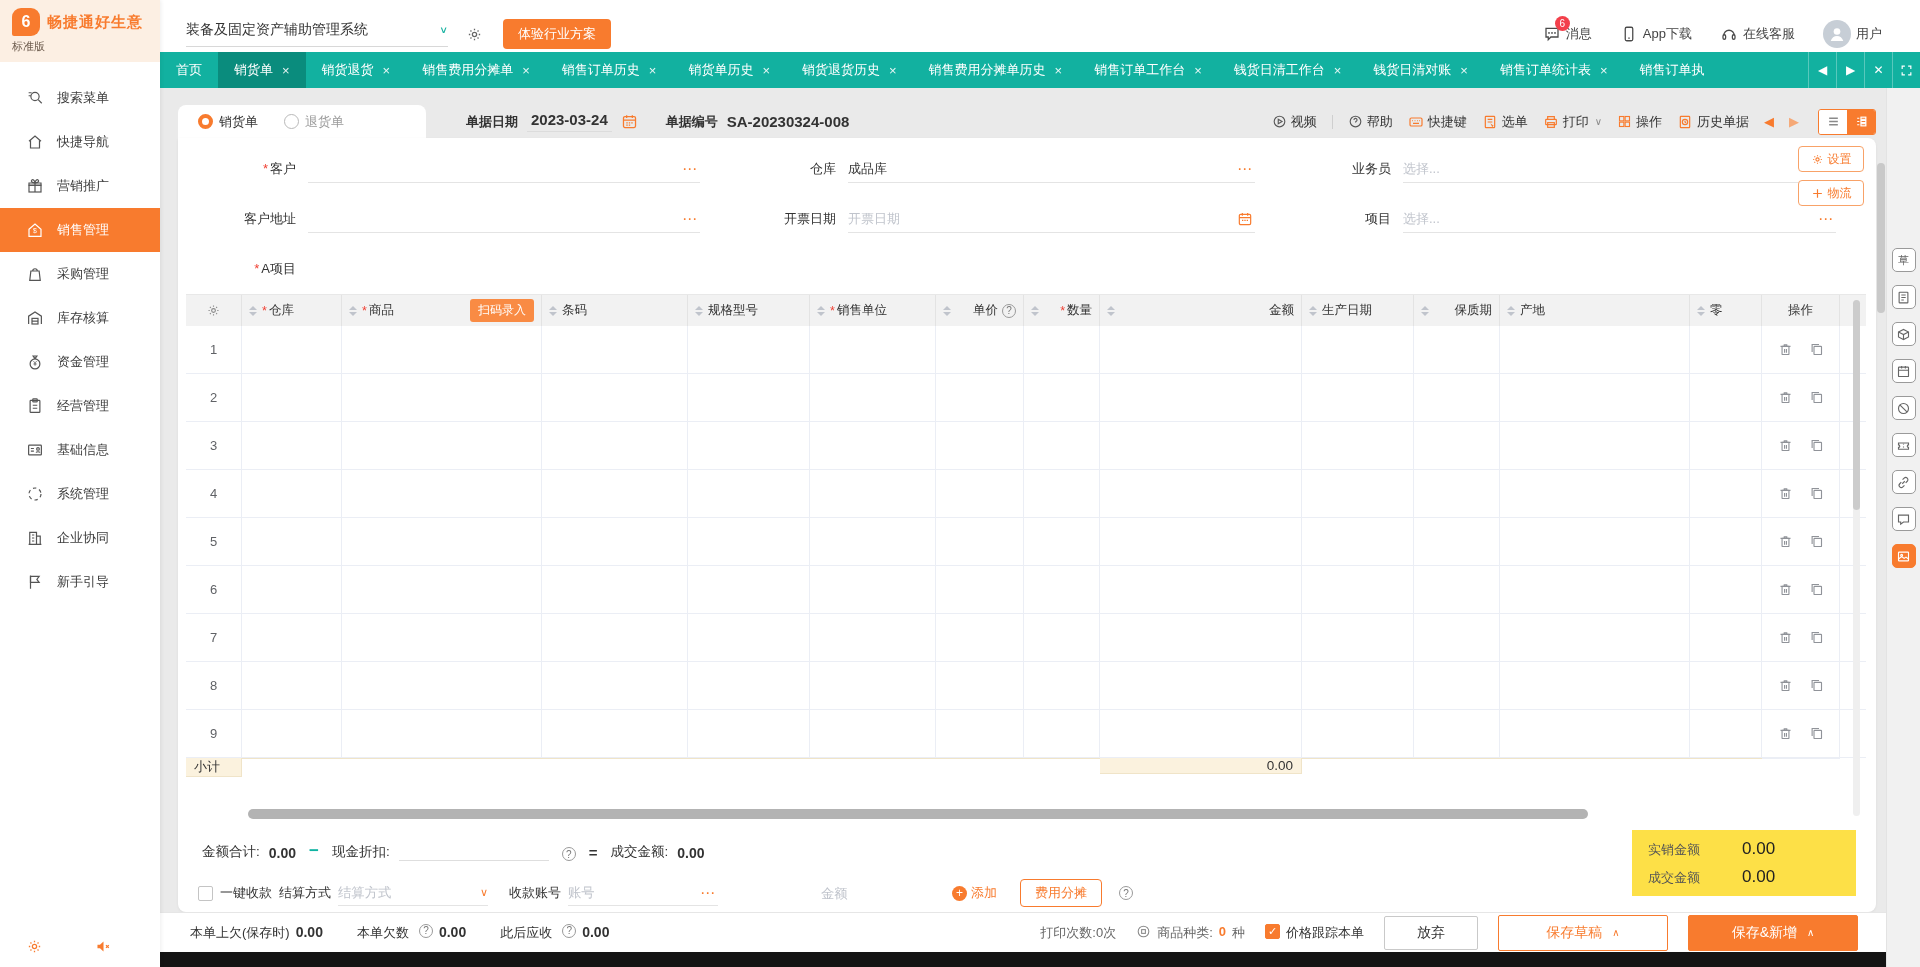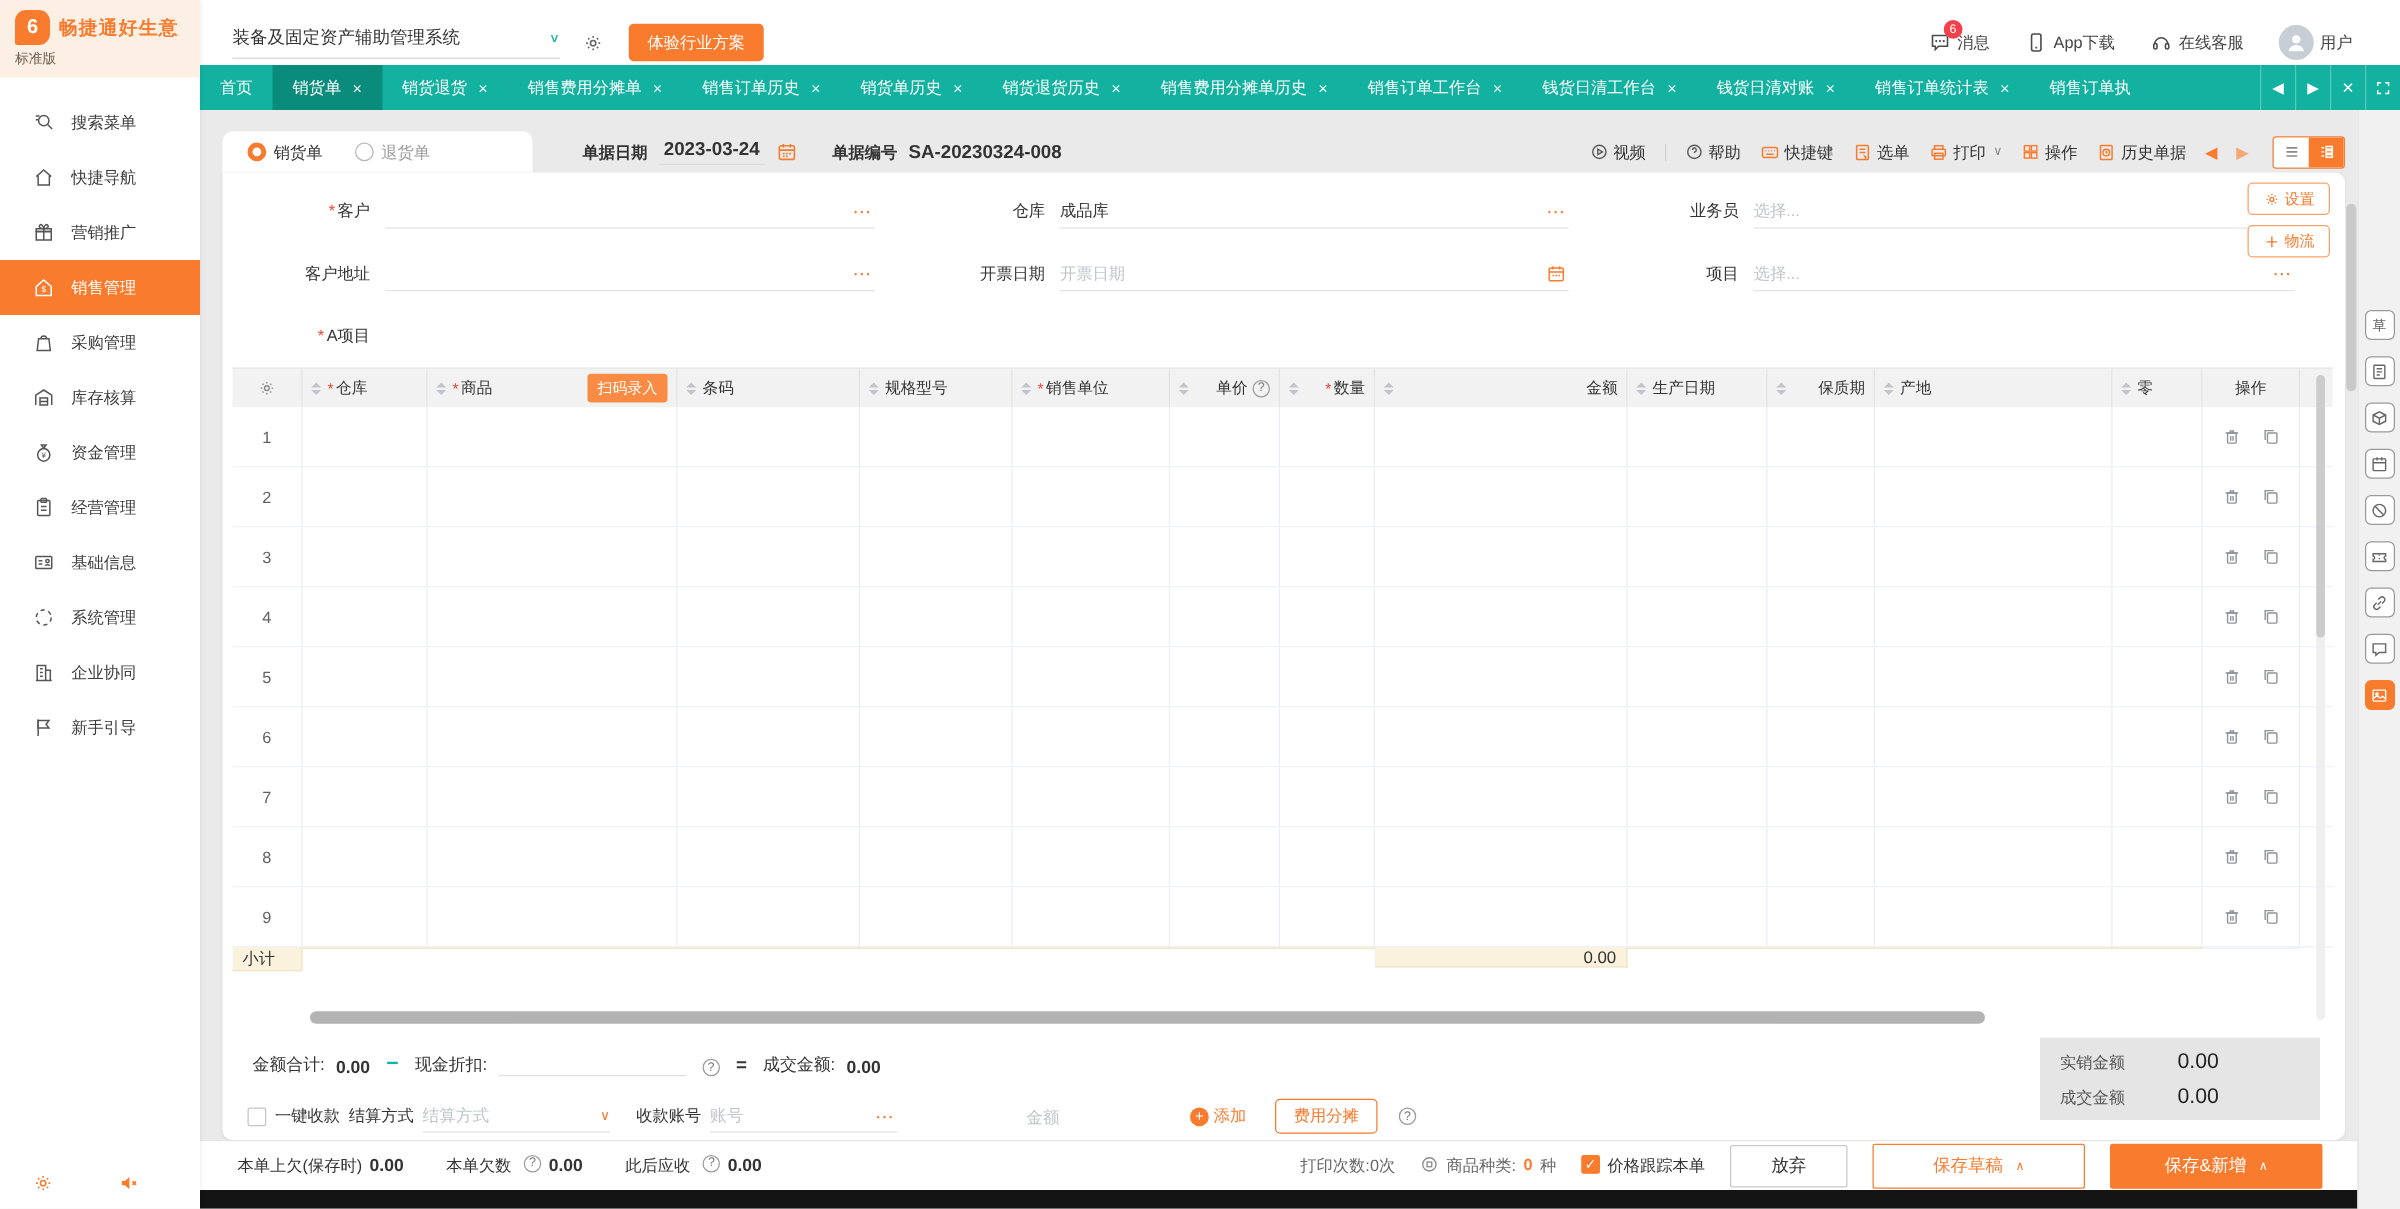--- a/index.html
+++ b/index.html
@@ -121,21 +121,21 @@
   .inline-ctrl input{border:none;outline:none;width:100%;background:transparent}
   .payment-row{display:flex;align-items:center;gap:7px;padding:18px 0 0 20px}
   .cb{width:15px;height:15px;border:1px solid #c4c4c4;border-radius:2px;background:#fff;cursor:pointer;flex:none}
   .cb.checked{background:#f87b2e;border-color:#f87b2e;color:#fff;display:flex;align-items:center;justify-content:center;font-size:11px}
   .pay-sel{display:flex;align-items:center;border-bottom:1px solid #e4e4e4;width:150px;height:26px}
   .pay-sel input{border:none;outline:none;width:100%;background:transparent}
   .sel-chev{color:#f87b2e;font-size:11px;cursor:pointer}
   .add-btn{display:flex;align-items:center;gap:4px;color:#f87b2e;cursor:pointer;margin-left:14px}
   .plus-circ{width:15px;height:15px;border-radius:50%;background:#f87b2e;color:#fff;display:flex;align-items:center;justify-content:center;font-size:12px}
   .share-btn{border:1px solid #f87b2e;color:#f87b2e;background:#fff;border-radius:4px;height:28px;padding:0 14px;margin-left:16px;cursor:pointer;font-size:13px}
-  .summary-box{position:absolute;right:20px;top:692px;width:224px;background:#e5e5e5;padding:9px 16px;display:flex;flex-direction:column;gap:8px}
+  .summary-box{position:absolute;right:20px;top:692px;width:224px;background:#fde047;padding:9px 16px;display:flex;flex-direction:column;gap:8px}
   .sum-line{display:flex;align-items:baseline}
   .sum-lab{color:#555;width:78px;flex:none}
   .sum-val{font-size:17px;color:#222;margin-left:16px}
 
   
   .action-bar{position:absolute;left:160px;top:912px;width:1726px;height:40px;background:#fff;border-top:1px solid #e6e6e6;display:flex;align-items:center;padding-left:30px;z-index:5}
   .ab-item{display:flex;align-items:flex-start;gap:6px;margin-right:34px;color:#333}
   .ab-val{font-weight:bold;font-size:14px}
   .ab-right{margin-left:auto;display:flex;align-items:center;gap:20px;padding-right:28px}
   .gray{color:#666}

